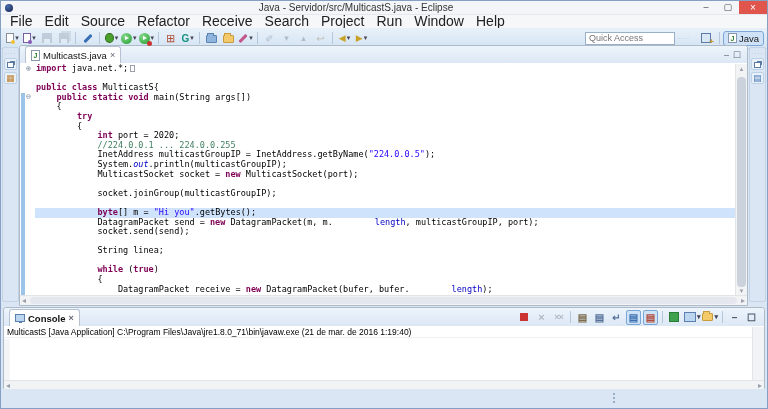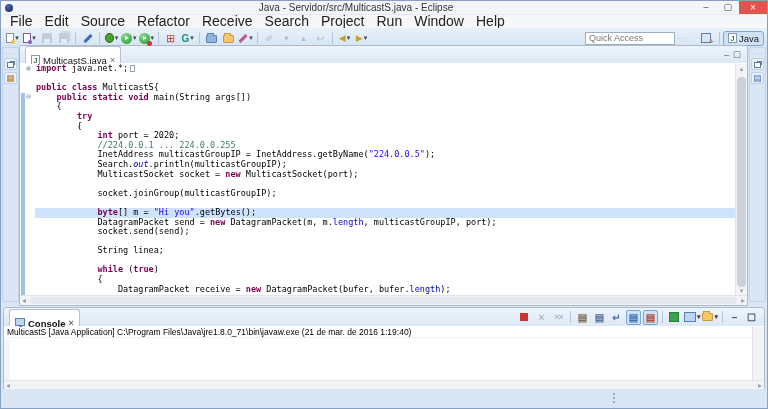--- a/index.html
+++ b/index.html
@@ -64,34 +64,34 @@
   .side-right { right:1px; top:46px; bottom:106px; }
   .dots { font-size:6px; letter-spacing:1px; color:#8a9ab0; line-height:6px; margin:2px 0 1px; }
   .mini-ico { width:13px; height:12px; margin:1px 0; border:1px solid #bcd0e6; border-radius:2px; background:#e8f0fa; display:flex; align-items:center; justify-content:center; font-size:9px; }
   .restore-glyph { width:7px; height:6px; border:1px solid #5c7ba2; background:#fff; box-shadow:2px -2px 0 -1px #5c7ba2; margin-top:2px; }
   .pkg-glyph::before { content:"▦"; color:#c08030; }
   .outline-glyph::before { content:"▤"; color:#4a7ab5; }
 
   
   .editor-panel { position:absolute; left:18px; top:44px; width:729px; height:261px; background:#fff; border:1px solid #aebac8; border-radius:3px 3px 0 0; }
   .tabbar { position:absolute; top:0; left:0; right:0; height:17px; background:linear-gradient(#edf4fb,#dcE8f5); border-radius:3px 3px 0 0; display:flex; align-items:flex-end; }
-  .tab { display:flex; align-items:flex-start; gap:3px; background:#fff; border:1px solid #b6c2d2; border-bottom:none; border-radius:3px 3px 0 0; height:17px; margin-left:5px; padding:8px 5px; font-size:9.5px; color:#111; }
+  .tab { display:flex; align-items:center; gap:3px; background:#fff; border:1px solid #b6c2d2; border-bottom:none; border-radius:3px 3px 0 0; height:17px; margin-left:5px; padding:0 5px; font-size:9.5px; color:#111; }
   .jfile { width:9px; height:11px; background:#fff; border:1px solid #8898ac; font-size:7px; font-weight:bold; color:#2a7d2a; display:flex; align-items:center; justify-content:center; }
   .tab-close { font-size:9px; color:#667; }
   .stack-btns { margin-left:auto; display:flex; gap:4px; padding:0 6px 3px 0; font-size:9px; color:#5a6678; }
   .editor-body { position:absolute; top:18px; left:0; right:12px; bottom:10px; overflow:hidden; background:#fff; }
   .range-bar { position:absolute; left:1px; top:29px; bottom:0; width:4px; background:#9cc3e8; }
   .code-area { position:absolute; inset:0; font-family:"DejaVu Sans Mono", monospace; font-size:8.5px; }
   .code-line { height:9.6px; line-height:9.6px; white-space:pre; position:relative; padding-left:16px; }
   .code-line.cur { background:linear-gradient(to right, transparent 15px, #cfe3fc 15px); }
   .fold { position:absolute; left:6px; top:-0.5px; font-size:8px; color:#7a8aa0; }
   .tok-kw { color:#7f0055; font-weight:bold; }
   .tok-str { color:#2a00ff; }
   .tok-com { color:#3f7f5f; }
-  .tok-fd { color:#0000c0; }
+  .tok-fd { color:#0000c0;margin-left:42px; }
   .tok-sf { color:#0000c0; font-style:italic; }
   .tok-pl { color:#000; }
   .foldbox { display:inline-block; width:5px; height:7px; border:1px solid #9aa3ad; margin-left:2px; vertical-align:middle; }
   .vsb { position:absolute; top:18px; right:0; bottom:10px; width:12px; background:#f2f3f5; border-left:1px solid #e2e4e8; }
   .vsb .arr { position:absolute; left:0; right:0; text-align:center; font-size:7px; color:#98a0ac; }
   .vsb-thumb { position:absolute; left:1px; right:1px; top:13px; bottom:8px; background:#ccd2db; border-radius:4px; }
   .hsb { position:absolute; left:0; right:0; bottom:0; height:10px; background:#f2f3f5; border-top:1px solid #e2e4e8; border-radius:0; }
   .hsb .arr { position:absolute; top:0; font-size:8px; color:#98a0ac; line-height:10px; }
   .hsb-thumb { position:absolute; left:10px; right:10px; top:1px; bottom:1px; background:#e4e8ee; border-radius:4px; }
 
@@ -304,21 +304,21 @@
           <div class="code-line"><span class="fold">⊕</span><span class="tok-kw">import</span><span class="tok-pl"> java.net.*;</span><span class="foldbox"></span></div>
           <div class="code-line"></div>
           <div class="code-line"><span class="tok-kw">public</span><span class="tok-pl"> </span><span class="tok-kw">class</span><span class="tok-pl"> MulticastS{</span></div>
           <div class="code-line"><span class="fold">⊖</span><span class="tok-pl">    </span><span class="tok-kw">public</span><span class="tok-pl"> </span><span class="tok-kw">static</span><span class="tok-pl"> </span><span class="tok-kw">void</span><span class="tok-pl"> main(String args[])</span></div>
           <div class="code-line"><span class="tok-pl">    {</span></div>
           <div class="code-line"><span class="tok-pl">        </span><span class="tok-kw">try</span></div>
           <div class="code-line"><span class="tok-pl">        {</span></div>
           <div class="code-line"><span class="tok-pl">            </span><span class="tok-kw">int</span><span class="tok-pl"> port = 2020;</span></div>
           <div class="code-line"><span class="tok-pl">            </span><span class="tok-com">//224.0.0.1 ... 224.0.0.255</span></div>
           <div class="code-line"><span class="tok-pl">            InetAddress multicastGroupIP = InetAddress.getByName(</span><span class="tok-str">"224.0.0.5"</span><span class="tok-pl">);</span></div>
-          <div class="code-line"><span class="tok-pl">            Search.</span><span class="tok-sf">out</span><span class="tok-pl">.println(multicastGroupIP);</span></div>
+          <div class="code-line"><span class="tok-pl">            System.</span><span class="tok-sf">out</span><span class="tok-pl">.println(multicastGroupIP);</span></div>
           <div class="code-line"><span class="tok-pl">            MulticastSocket socket = </span><span class="tok-kw">new</span><span class="tok-pl"> MulticastSocket(port);</span></div>
           <div class="code-line"></div>
           <div class="code-line"><span class="tok-pl">            socket.joinGroup(multicastGroupIP);</span></div>
           <div class="code-line"></div>
           <div class="code-line cur"><span class="tok-pl">            </span><span class="tok-kw">byte</span><span class="tok-pl">[] m = </span><span class="tok-str">"Hi you"</span><span class="tok-pl">.getBytes();</span></div>
           <div class="code-line"><span class="tok-pl">            DatagramPacket send = </span><span class="tok-kw">new</span><span class="tok-pl"> DatagramPacket(m, m.</span><span class="tok-fd">length</span><span class="tok-pl">, multicastGroupIP, port);</span></div>
           <div class="code-line"><span class="tok-pl">            socket.send(send);</span></div>
           <div class="code-line"></div>
           <div class="code-line"><span class="tok-pl">            String linea;</span></div>
           <div class="code-line"></div>

